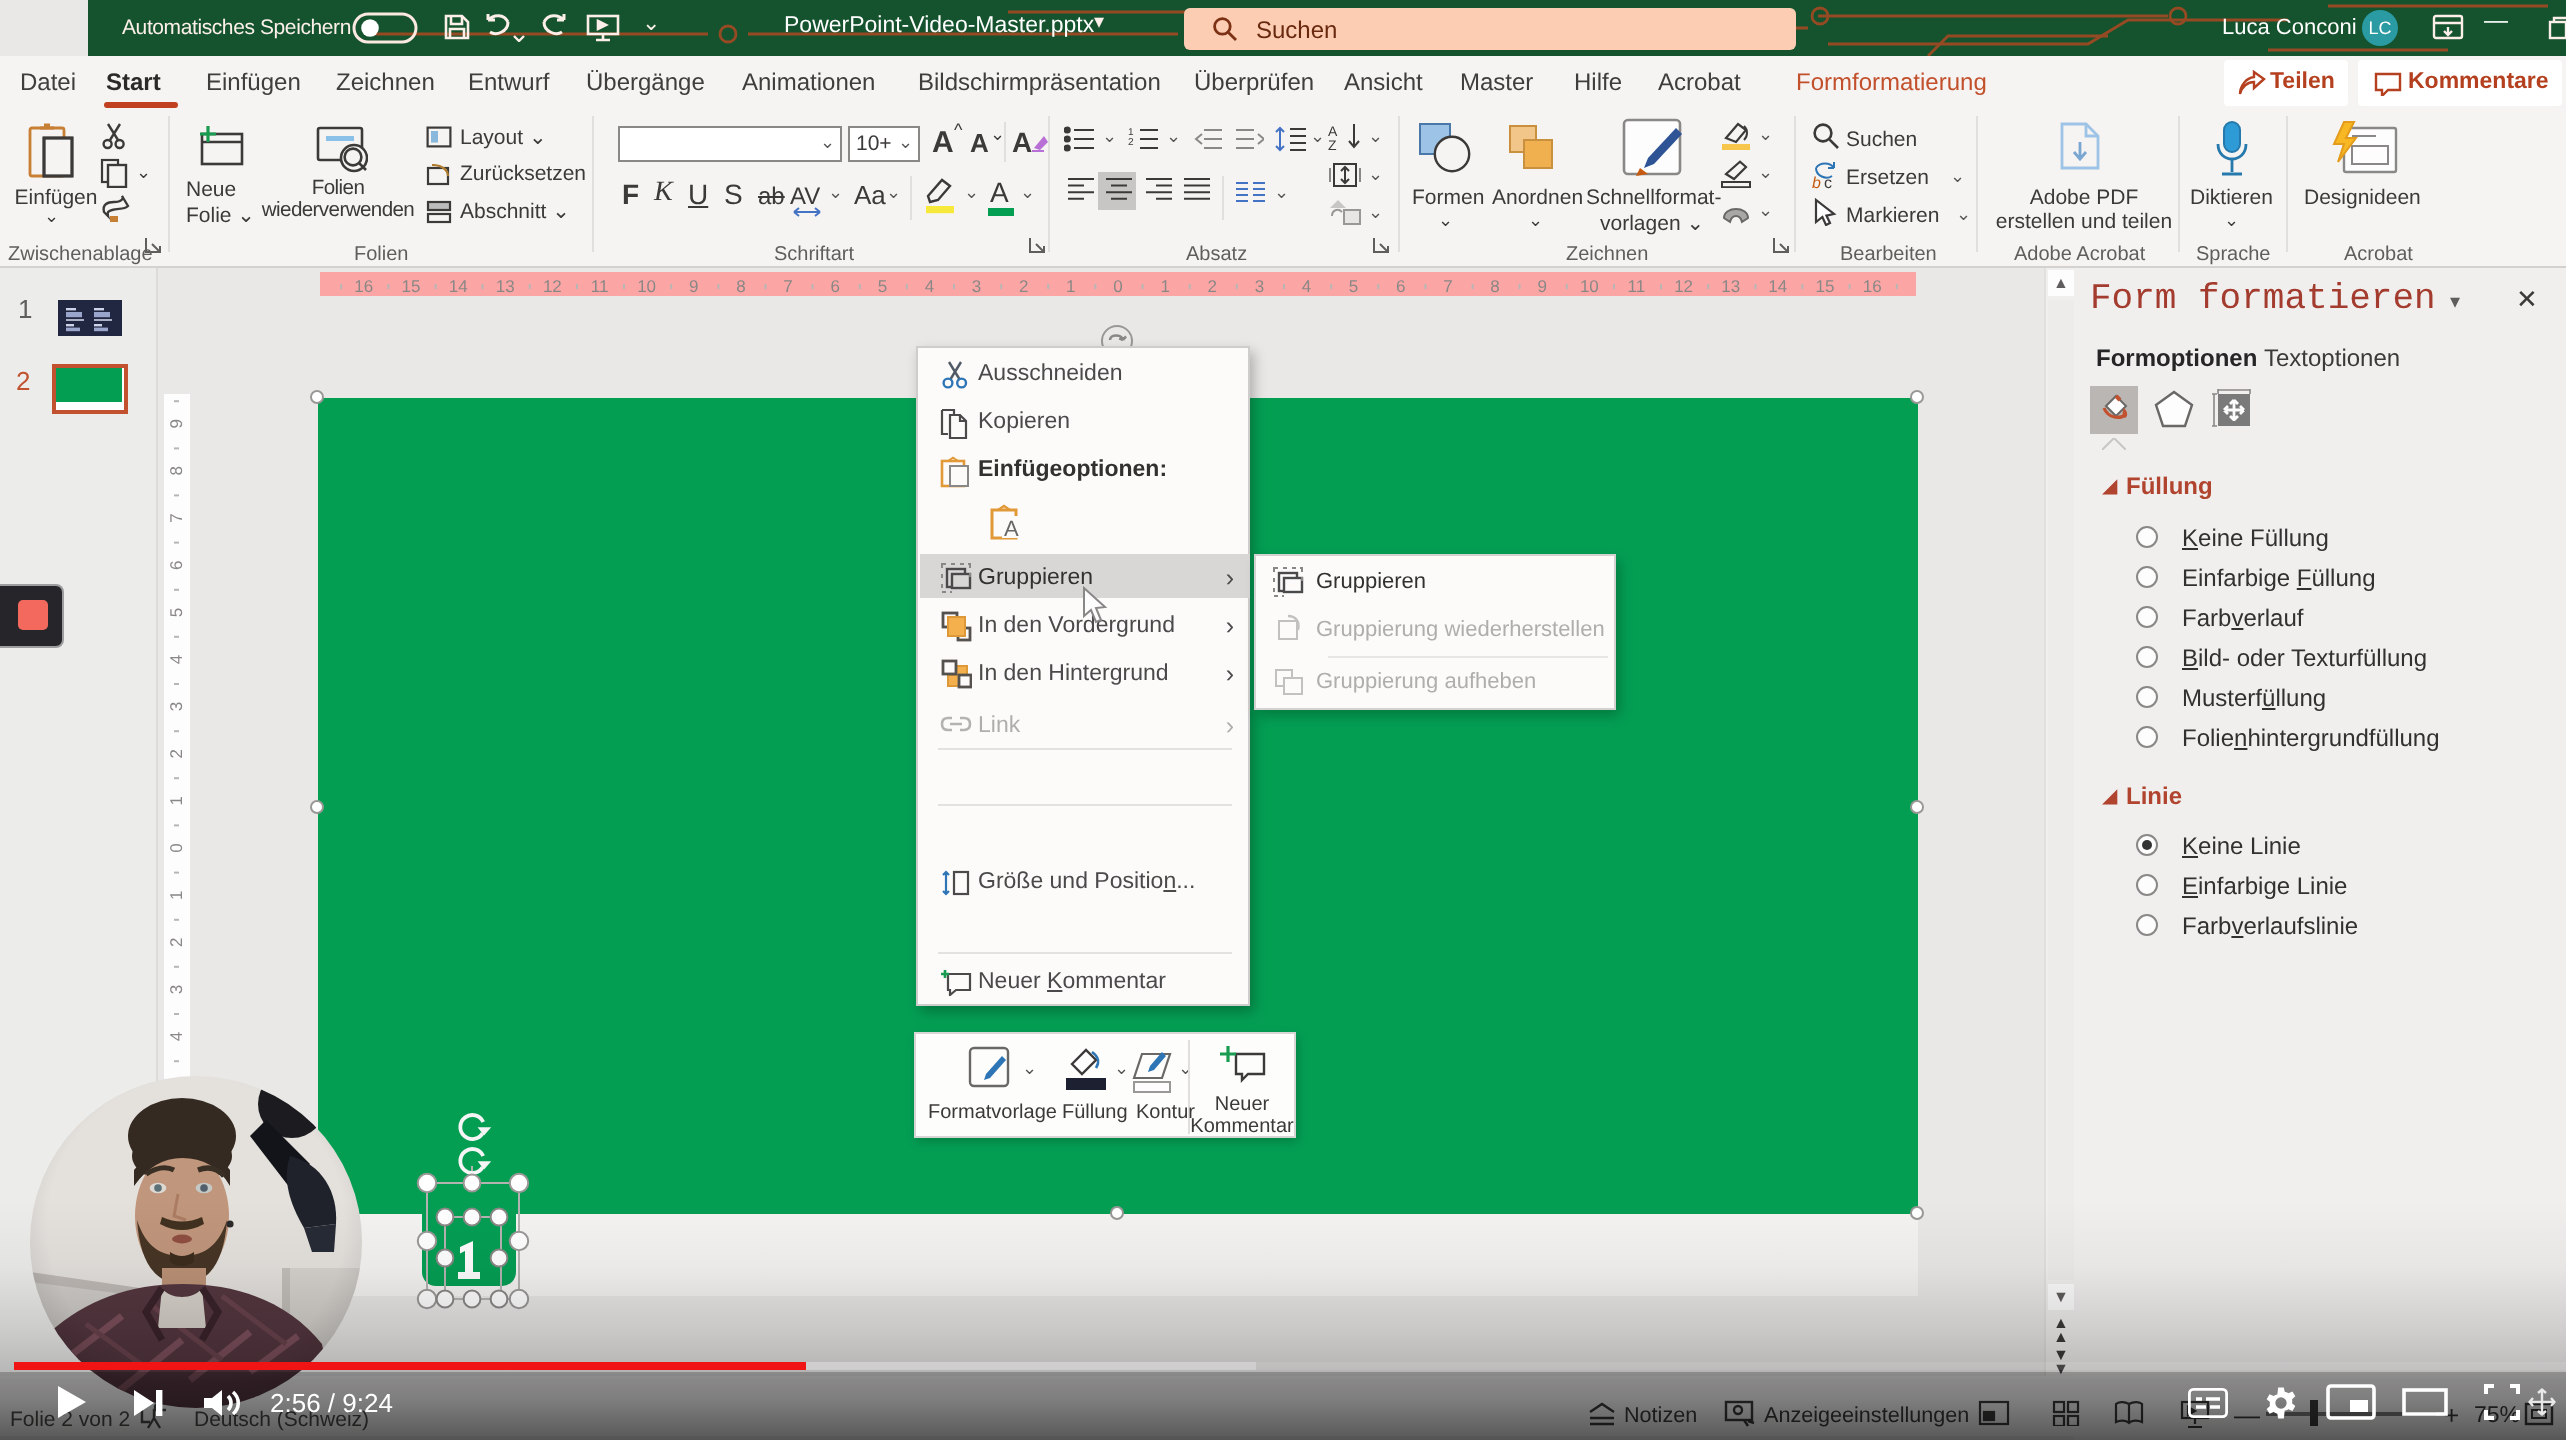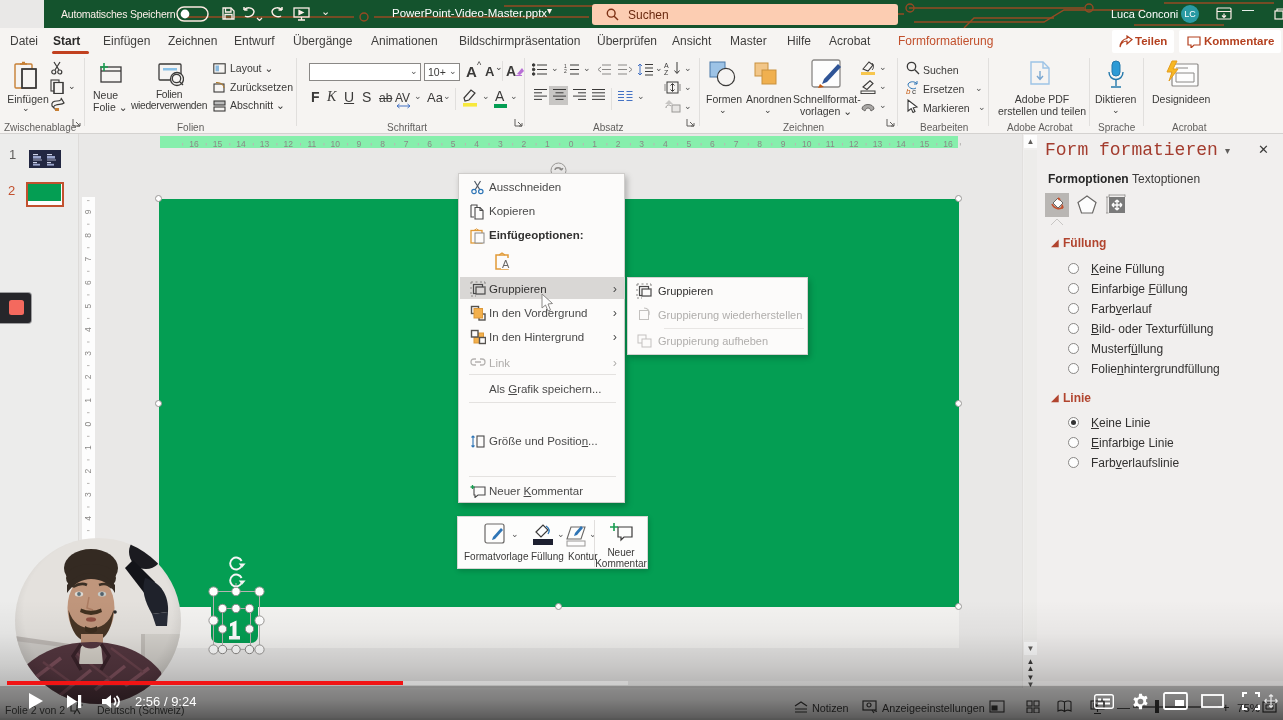--- a/index.html
+++ b/index.html
@@ -16,21 +16,21 @@
   
   #ribbon { position:absolute; left:0; top:55px; width:1283px; height:79px; background:#f6f4f2; border-bottom:1px solid #d4d2d0; font-size:10.5px; color:#3b3a39; }
   .grplabel { position:absolute; top:67px; font-size:10px; color:#605e5c; }
   .vdiv { position:absolute; top:3px; height:68px; width:1px; background:#e1dfdd; }
   
   #canvas { position:absolute; left:0; top:134px; width:1283px; height:586px; background:#e9e8e7; }
   #thumbpanel { position:absolute; left:0; top:134px; width:79px; height:556px; background:#ececeb; border-right:1px solid #dddbd9; }
   #page { position:absolute; left:159px; top:199px; width:800px; height:449px; background:#f4f3f1; }
   #greenrect { position:absolute; left:159px; top:199px; width:800px; height:408px; background:#049e53; }
   
-  #hruler { position:absolute; left:160px; top:136px; width:798px; height:12px; background:#86efac;padding-left:12px; }
+  #hruler { position:absolute; left:160px; top:136px; width:798px; height:12px; background:#fca5a5; }
   #vruler { position:absolute; left:82px; top:197px; width:13px; height:455px; background:#fdfdfd; }
   
   .handle { position:absolute; width:7px; height:7px; border-radius:50%; background:#fff; border:1px solid #9a9896; }
   
   #ctxmenu { position:absolute; left:458px; top:173px; width:167px; height:330px; background:#fcfbfa; border:1px solid #cfcdcb; box-shadow:2px 3px 6px rgba(0,0,0,.25); font-size:11.5px; color:#4a4a4a; }
   .mi { position:absolute; left:0; width:165px; height:24px; }
   .mi .txt { position:absolute; left:30px; top:5px; white-space:nowrap; }
   .mi .arrow { position:absolute; right:7px; top:4px; color:#4a4a4a; font-size:12.5px; }
   #submenu { position:absolute; left:627px; top:277px; width:181px; height:78px; background:#fcfbfa; border:1px solid #d4d2d0; box-shadow:2px 3px 6px rgba(0,0,0,.22); font-size:11px; }
   
@@ -725,23 +725,20 @@
     <span class="arrow">›</span>
   </div>
   <div class="mi" style="top:178px">
     <svg class="abs" style="left:11px;top:5px" width="16" height="10" viewBox="0 0 16 10" fill="none" stroke="#b5b3b1" stroke-width="1.3">
         <path d="M6 8 H4 C2 8,1 7,1 5 C1 3,2 2,4 2 H6 M10 2 H12 C14 2,15 3,15 5 C15 7,14 8,12 8 H10 M5 5 H11"></path>
       </svg>
     <span class="txt" style="color:#b0aeac">Link</span>
     <span class="arrow" style="color:#b0aeac">›</span>
   </div>
   <div class="abs" style="left:10px;top:200px;width:147px;height:1px;background:#e4e2e0"></div>
-  <div class="mi" style="top:204px">
-    <span class="txt">Als <u>G</u>rafik speichern...</span>
-  </div>
   <div class="abs" style="left:10px;top:228px;width:147px;height:1px;background:#e4e2e0"></div>
   <div class="mi" style="top:256px">
     <svg class="abs" style="left:11px;top:4px" width="15" height="15" viewBox="0 0 15 15" fill="none" stroke="#4a4a4a" stroke-width="1.1">
         <path d="M3 2 v11 M1.5 3.5 L3 2 L4.5 3.5 M1.5 11.5 L3 13 L4.5 11.5" stroke="#2e75b6"></path>
         <rect x="7" y="2" width="7" height="11"></rect>
       </svg>
     <span class="txt">Größe und Positio<u>n</u>...</span>
   </div>
   <div class="abs" style="left:10px;top:302px;width:147px;height:1px;background:#e4e2e0"></div>
   <div class="mi" style="top:306px">

